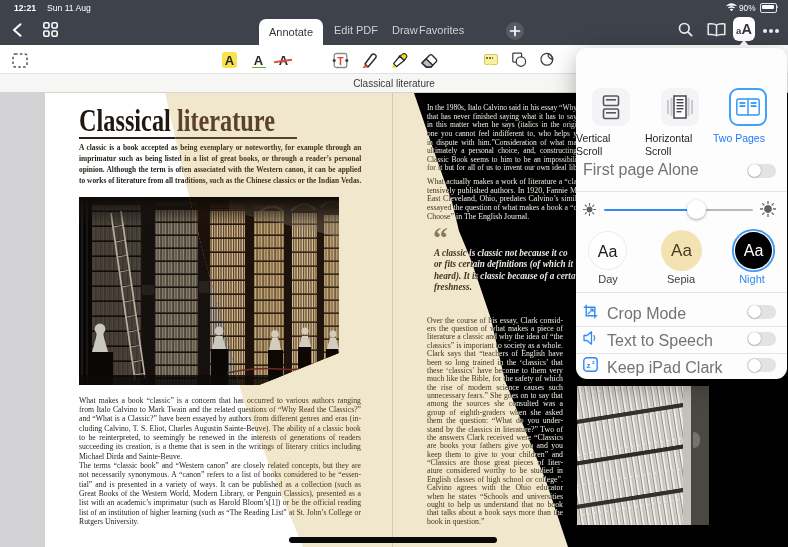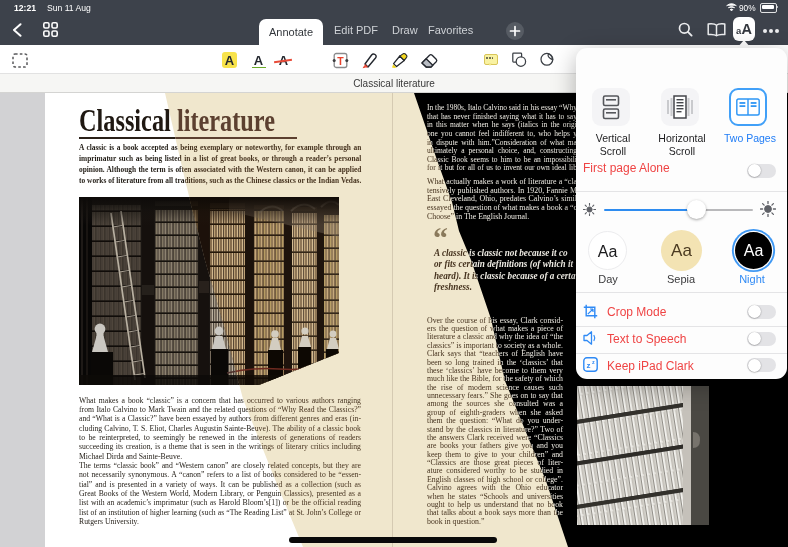--- a/index.html
+++ b/index.html
@@ -41,44 +41,44 @@
 .qmark{position:absolute;left:433px;top:128px;font-family:"Liberation Serif",serif;font-weight:bold;font-size:30px;color:var(--qt)}
 .quote{position:absolute;left:434px;top:154px;width:149px;font-family:"Liberation Serif",serif;font-style:italic;font-weight:bold;font-size:9.6px;line-height:11.4px;color:var(--tx);transform:scaleX(0.955);transform-origin:0 0}
 .p23{top:223.7px;width:136px;font-size:7.8px;line-height:8.37px}
 .ph1{position:absolute;left:79px;top:104px;width:260px;height:188px}
 .ph2{position:absolute;left:577px;top:293px;width:132px;height:139px}
 #panel{position:absolute;left:576px;top:48px;width:211px;height:331px;background:#fdfdfd;border-radius:11px;box-shadow:0 6px 24px rgba(0,0,0,.3)}
 #parrow{position:absolute;left:737px;top:40px;width:0;height:0;border-left:7.5px solid transparent;border-right:7.5px solid transparent;border-bottom:8.5px solid #fdfdfd}
 .ptitle{position:absolute;left:0;top:11px;width:211px;text-align:center;font-size:13px;font-weight:bold;color:#2e2e30}
 .optbtn{position:absolute;top:40px;width:38px;height:38px;border-radius:9px;background:#f4f4f6}
 .optbtn.sel{background:#fff;border:2px solid #41a0f8;box-sizing:border-box}
-.optlbl{position:absolute;top:84px;width:74px;text-align:center;font-size:10.5px;line-height:13px;color:#1d1d1f}
+.optlbl{position:absolute;top:84px;width:74px;text-align:left;font-size:10.5px;line-height:13px;color:#1d1d1f}
 .optlbl.sel{color:#1f7cf6}
-.prow{position:absolute;font-size:12px;color:#ef4444}
+.prow{position:absolute;font-size:16px;color:#737373}
 .toggle{position:absolute;width:29px;height:14px;border-radius:7px;background:#e3e3e6}
 .toggle i{position:absolute;left:0.5px;top:0.5px;width:13px;height:13px;border-radius:7px;background:#fff;box-shadow:0 0.5px 1.5px rgba(0,0,0,.35),0 0 0 0.5px rgba(0,0,0,.06);display:block}
 .sep{position:absolute;left:0;width:211px;height:1px;background:#e4e4e6}
 .circle{position:absolute;border-radius:50%;text-align:center;box-sizing:border-box}
 .clabel{position:absolute;width:60px;text-align:center;font-size:11px;color:#3a3a3c}
 #homebar{position:absolute;left:289px;top:537px;width:208px;height:5.5px;border-radius:3px;background:#0a0a0a;z-index:60}
 #panelwrap{z-index:50}
 </style></head>
 <body>
 <div id="navbar"></div>
 <div id="status">
   <span class="abs" style="left:14px;top:3px">12:21</span>
   <span class="abs" style="left:47px;top:3px;font-weight:normal">Sun 11 Aug</span>
   <span class="abs" style="left:739px;top:3.4px;font-size:8.3px;font-weight:normal">90%</span>
 </div>
 <div class="tab">
     <span>Annotate</span>
   </div>
 <span class="navtxt" style="left:334px">Edit PDF</span>
 <span class="navtxt" style="left:392px">Draw</span>
-<span class="navtxt" style="left:428px">Favorites</span>
+<span class="navtxt" style="left:419px">Favorites</span>
 
 <svg class="abs" style="left:12px;top:23px" width="10" height="14" viewBox="0 0 10 14">
 <path d="M8.5 1.2 L2 7 L8.5 12.8" fill="none" stroke="#fdfdfd" stroke-width="2" stroke-linecap="round" stroke-linejoin="round"></path>
   </svg>
 <svg class="abs" style="left:43px;top:22px" width="15" height="15" viewBox="0 0 15 15">
 <g fill="none" stroke="#fdfdfd" stroke-width="1.6">
 <rect x="0.8" y="0.8" width="5.2" height="5.2" rx="1.4"></rect>
       <rect x="9" y="0.8" width="5.2" height="5.2" rx="1.4"></rect>
 <rect x="0.8" y="9" width="5.2" height="5.2" rx="1.4"></rect>
       <rect x="9" y="9" width="5.2" height="5.2" rx="1.4"></rect>

